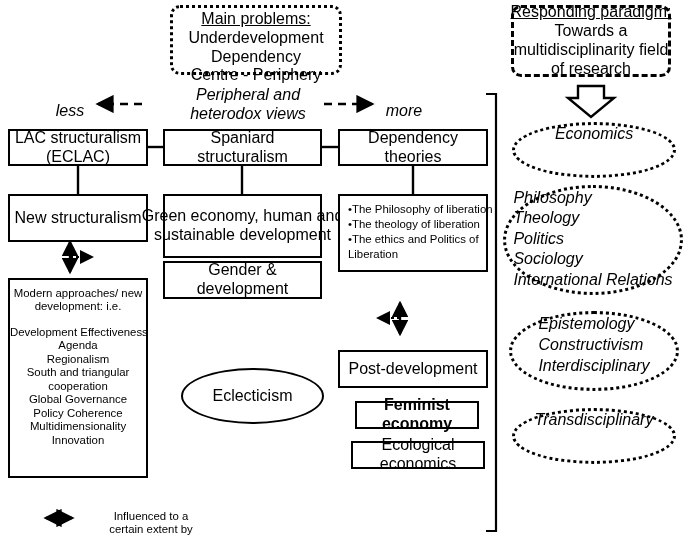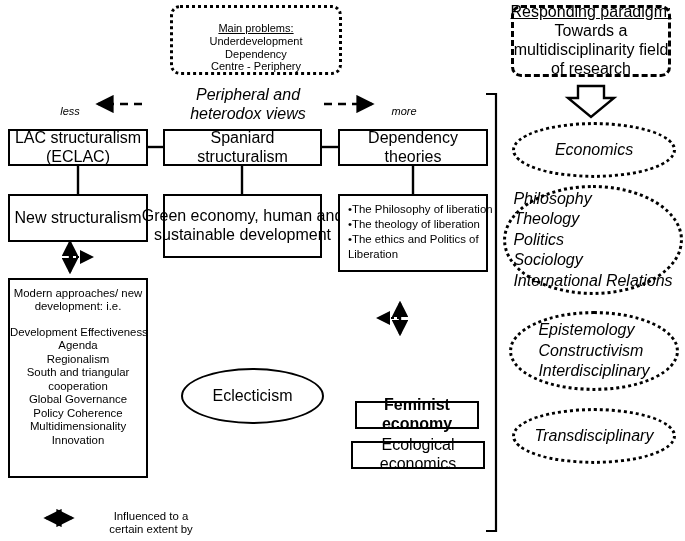--- a/index.html
+++ b/index.html
@@ -5,28 +5,28 @@
   html,body{margin:0;padding:0;background:#ffffff;}
   body{width:685px;height:541px;overflow:hidden;font-family:"Liberation Sans",sans-serif;color:#000;}
   #canvas{position:relative;width:685px;height:541px;}
 
   .node{position:absolute;box-sizing:border-box;display:flex;align-items:center;justify-content:center;text-align:center;}
   .solid-box{border:2px solid #000;background:#fff;}
   .dotted-box{border:3px dotted #000;border-radius:10px;background:#fff;}
   .dashed-box{border:3px dashed #000;border-radius:10px;background:#fff;}
 
   .txt{line-height:1.18;padding:0 4px;}
-  .t13{font-size:11px;margin-top:15px;}
+  .t13{font-size:16px;margin-top:15px;}
   .t12{font-size:16px;}
   .t11{font-size:11.4px;}
   .ital{font-style:italic;}
   .underline{text-decoration:underline;}
 
   .ellipse{position:absolute;box-sizing:border-box;border:3px dotted #000;border-radius:50%;
-           display:flex;align-items:center;justify-content:center;background:#fff;}
+           display:flex;align-items:flex-start;justify-content:center;background:#fff;}
   .ellipse-solid{position:absolute;box-sizing:border-box;border:2px solid #000;border-radius:50%;
            display:flex;align-items:center;justify-content:center;background:#fff;}
 
   .leftlines{text-align:left;}
   .leftlines div{white-space:nowrap;}
   .centerlines div{white-space:nowrap;}
 
   svg.overlay{position:absolute;left:0;top:0;width:685px;height:541px;pointer-events:none;}
 </style>
 </head>
@@ -156,38 +156,44 @@
     <span class="txt t12">Spaniard structuralism</span>
   </div>
 
   <div class="node solid-box" style="left:163px;top:194px;width:159px;height:64px;">
     <div class="txt t12 centerlines">
       <div>Green economy, human and</div>
       <div>sustainable development</div>
     </div>
   </div>
 
+  <div class="node solid-box" style="left:163px;top:261px;width:159px;height:38px;">
+    <span class="txt t12">Gender &amp; development</span>
+  </div>
 
   <div class="ellipse-solid" style="left:181px;top:368px;width:143px;height:56px;">
     <span class="txt t12">Eclecticism</span>
   </div>
 
   <div class="node solid-box" style="left:338px;top:129px;width:150px;height:37px;">
     <span class="txt t12">Dependency theories</span>
   </div>
 
   <div class="node solid-box" style="left:338px;top:194px;width:150px;height:78px;align-items:flex-start;justify-content:flex-start;padding:6px 4px 0 4px;">
     <div class="txt t11 leftlines" style="line-height:1.32;">
       <div>•The Philosophy of liberation</div>
       <div>•The theology  of liberation</div>
       <div>•The ethics and Politics of</div>
       <div>Liberation</div>
     </div>
   </div>
 
+  <div class="node solid-box" style="left:338px;top:350px;width:150px;height:38px;">
+    <span class="txt t12">Post-development</span>
+  </div>
 
   <div class="node solid-box" style="left:355px;top:401px;width:124px;height:28px;font-weight:bold;">
     <span class="txt t12">Feminist economy</span>
   </div>
 
   <div class="node solid-box" style="left:351px;top:441px;width:134px;height:28px;">
     <span class="txt t12">Ecological economics</span>
   </div>
 
   <div class="ellipse" style="left:512px;top:122px;width:164px;height:56px;">

